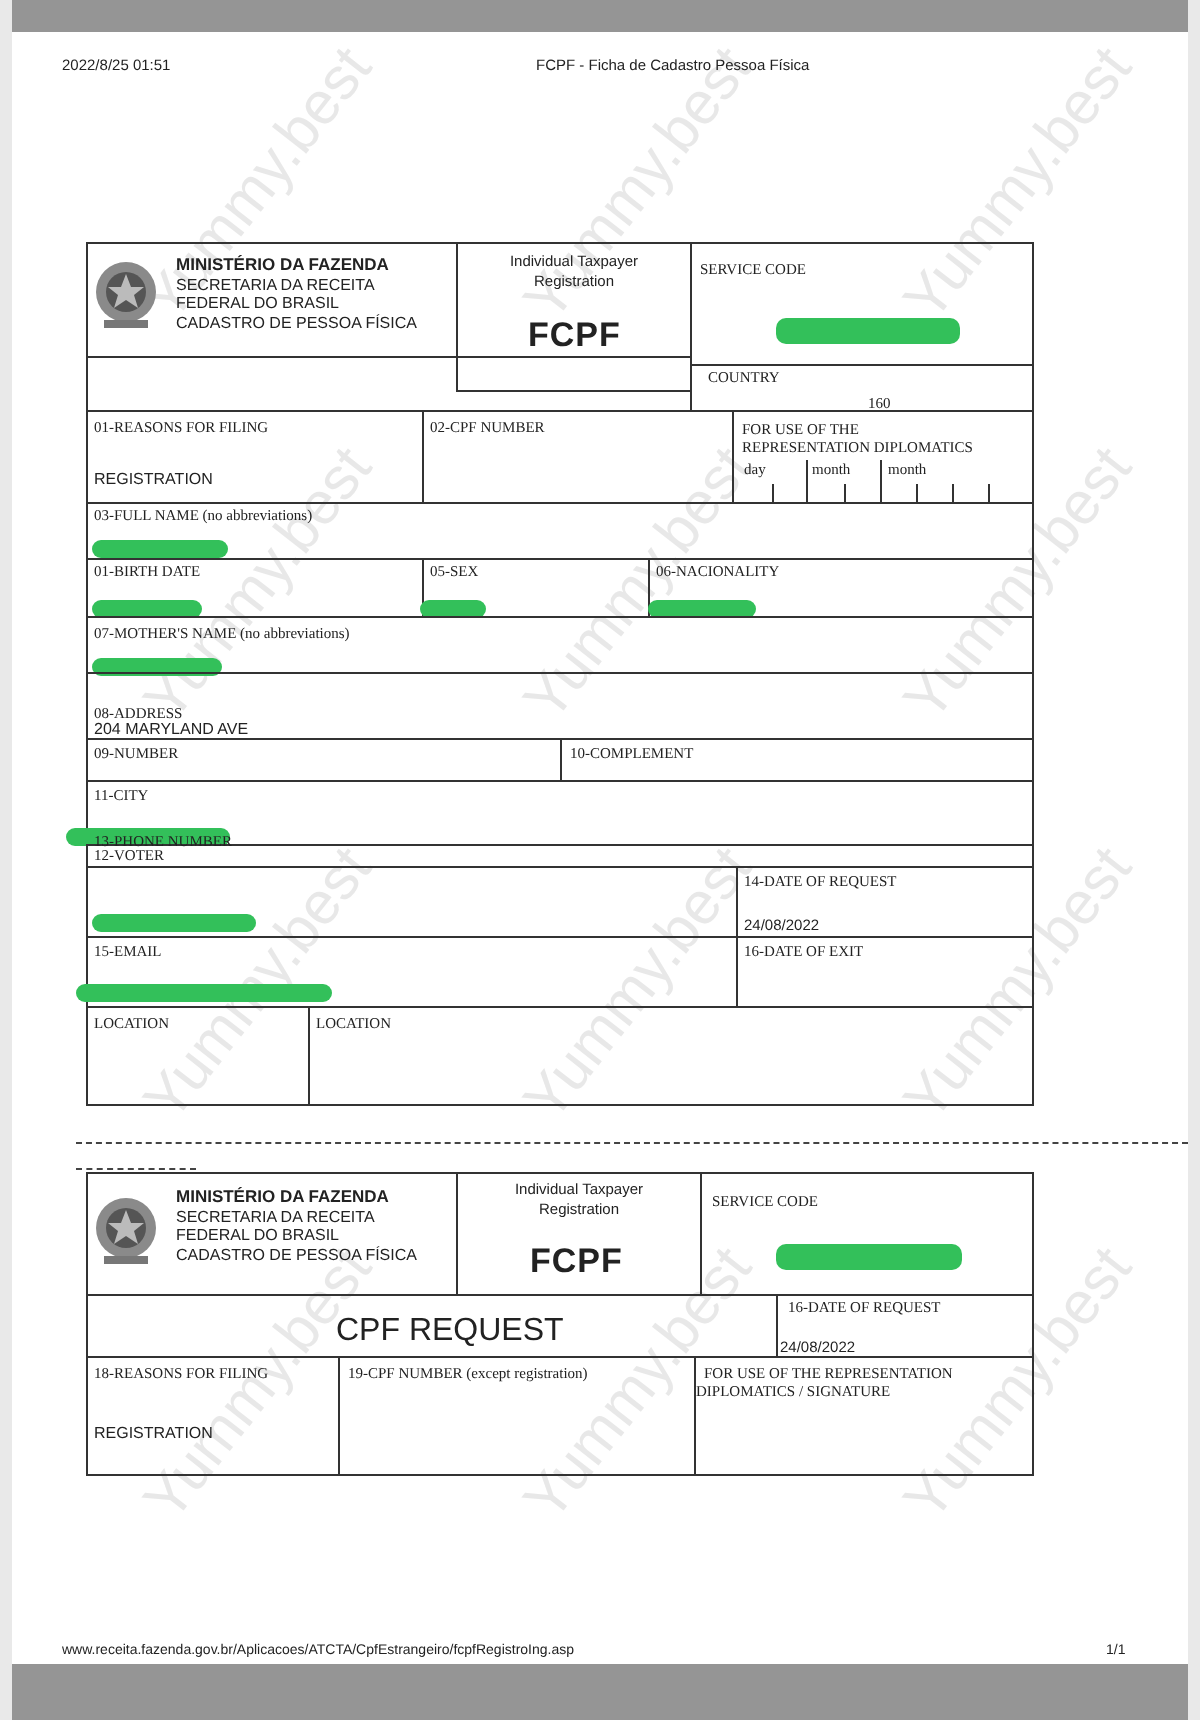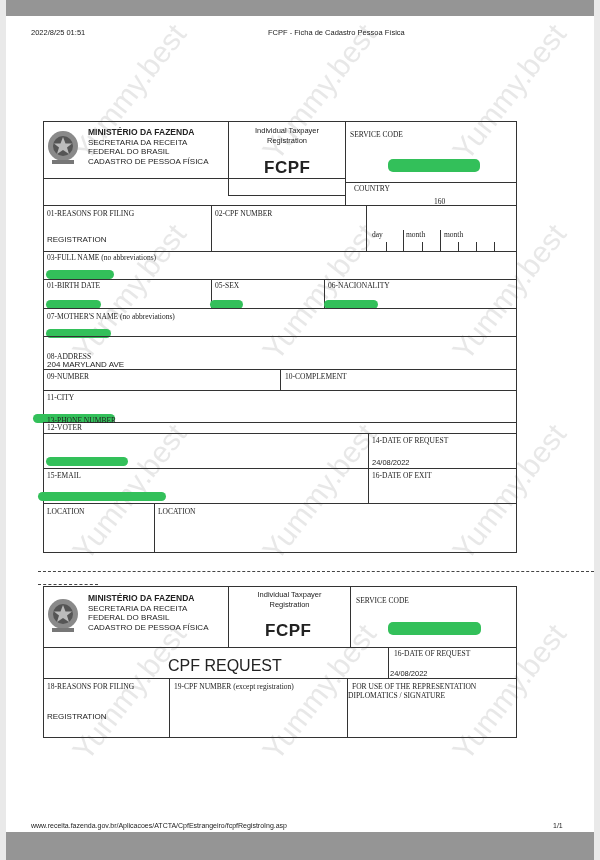--- a/index.html
+++ b/index.html
@@ -83,20 +83,24 @@
   <div class="cell" style="left:339px;top:166px;width:172px;height:24px;"></div>
   <div class="lbl" style="left:348px;top:168px;">COUNTRY</div>
   <div class="lbl" style="left:428px;top:181px;">160</div>
 
   <div class="cell" style="left:37px;top:189px;width:169px;height:47px;"></div>
   <div class="lbl" style="left:41px;top:193px;">01-REASONS FOR FILING</div>
   <div class="val" style="left:41px;top:219px;">REGISTRATION</div>
   <div class="cell" style="left:205px;top:189px;width:156px;height:47px;"></div>
   <div class="lbl" style="left:209px;top:193px;">02-CPF NUMBER</div>
   <div class="cell" style="left:360px;top:189px;width:151px;height:47px;"></div>
+  <div class="lbl" style="left:365px;top:194px;line-height:9px;">
+    <div>FOR USE OF THE</div>
+    <div>REPRESENTATION DIPLOMATICS</div>
+  </div>
   <div class="lbl" style="left:366px;top:214px;">day</div>
   <div class="lbl" style="left:400px;top:214px;">month</div>
   <div class="lbl" style="left:438px;top:214px;">month</div>
   <div class="tick" style="left:380px;top:226px;height:10px;"></div>
   <div class="tick" style="left:397px;top:214px;height:22px;"></div>
   <div class="tick" style="left:416px;top:226px;height:10px;"></div>
   <div class="tick" style="left:434px;top:214px;height:22px;"></div>
   <div class="tick" style="left:452px;top:226px;height:10px;"></div>
   <div class="tick" style="left:470px;top:226px;height:10px;"></div>
   <div class="tick" style="left:488px;top:226px;height:10px;"></div>

